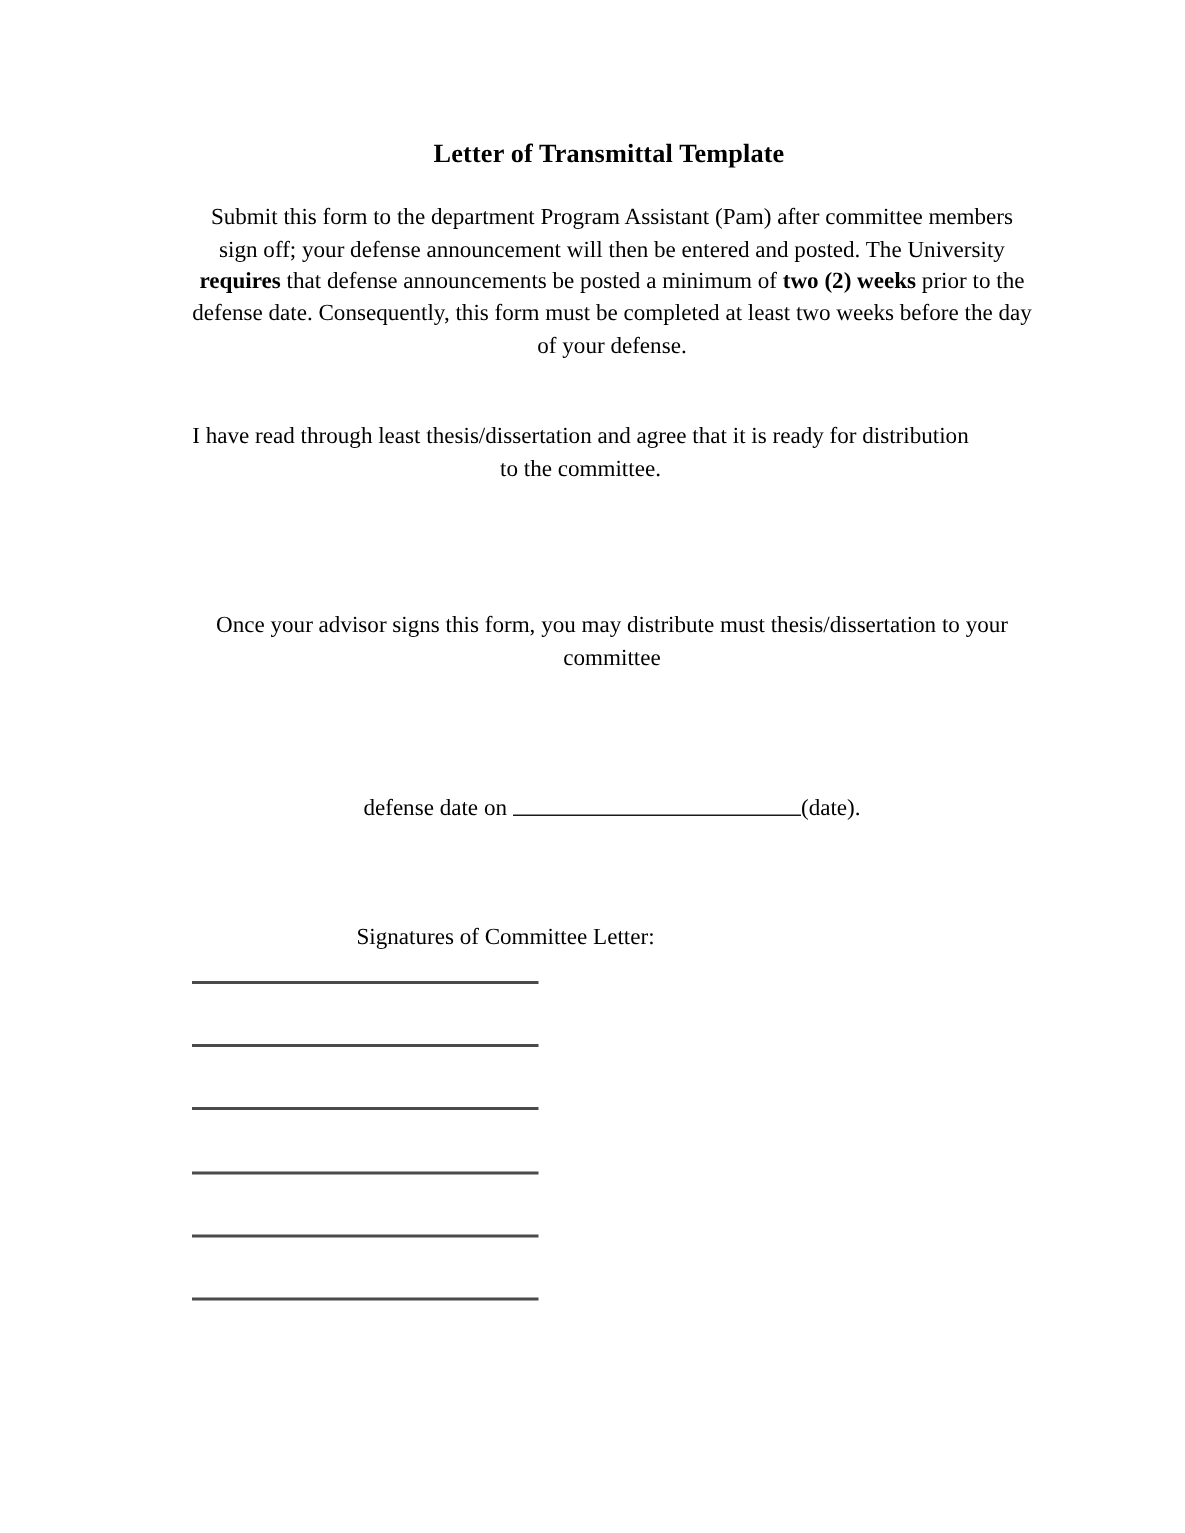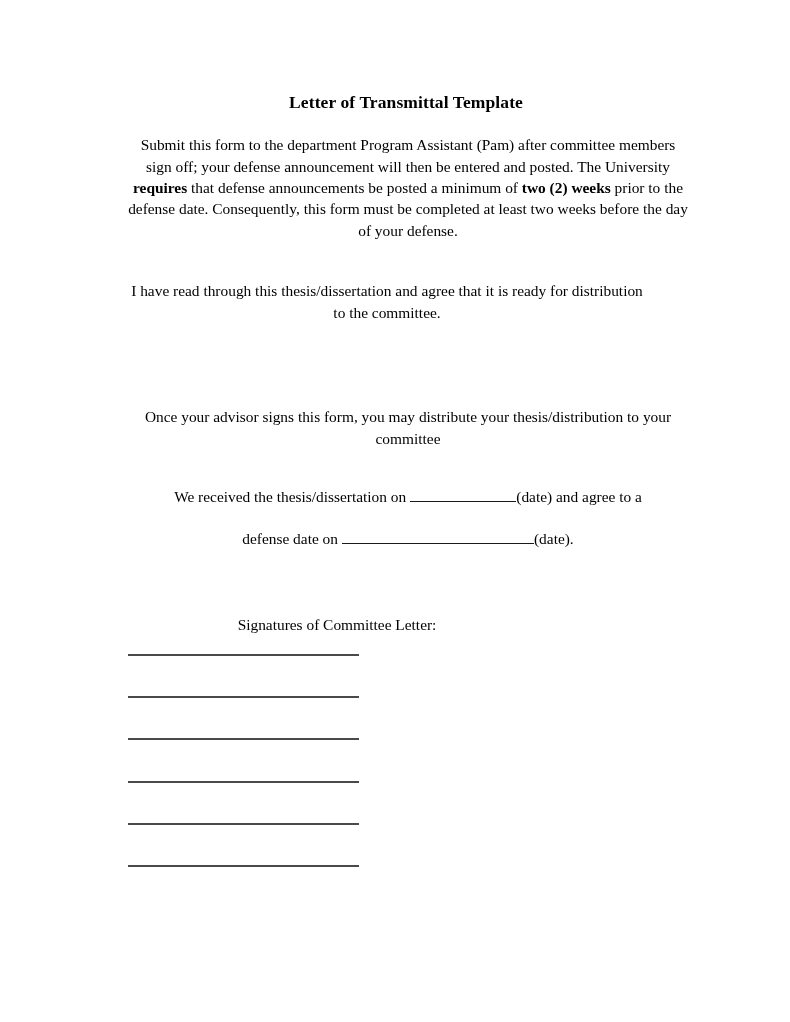--- a/index.html
+++ b/index.html
@@ -117,26 +117,25 @@
 </style>
 </head>
 <body>
 
 <div class="page">
 
   <div class="doc-title">Letter of Transmittal Template</div>
 
   <p class="body-block intro"><span>Submit this form to the department Program Assistant (Pam) after committee members sign off; your defense announcement will then be entered and posted. The University </span><b>requires</b><span> that defense announcements be posted a minimum of </span><b>two (2) weeks</b><span> prior to the defense date. Consequently, this form must be completed at least two weeks before the day of your defense.</span></p>
 
-  <p class="body-block read-through">I have read through this thesis/dissertation and agree that it is ready for distribution to the committee.</p>
+  <p class="body-block read-through">I have read through least thesis/dissertation and agree that it is ready for distribution to the committee.</p>
 
 
-  <p class="body-block once-signs">Once your advisor signs this form, you may distribute your thesis/distribution to your committee</p>
+  <p class="body-block once-signs">Once your advisor signs this form, you may distribute must thesis/dissertation to your committee</p>
 
-  <p class="body-block received"><span>We received the thesis/dissertation on</span><span class="blank blank-date-received"></span><span>(date) and agree to a</span></p>
 
   <p class="body-block defense-line"><span>defense date on</span><span class="blank blank-date-defense"></span><span>(date).</span></p>
 
   <p class="body-block sig-heading">Signatures of Committee Letter:</p>
 
   <div class="committee-lines">
     <div class="committee-rule"></div>
     <div class="committee-rule"></div>
     <div class="committee-rule"></div>
     <div class="committee-rule"></div>

